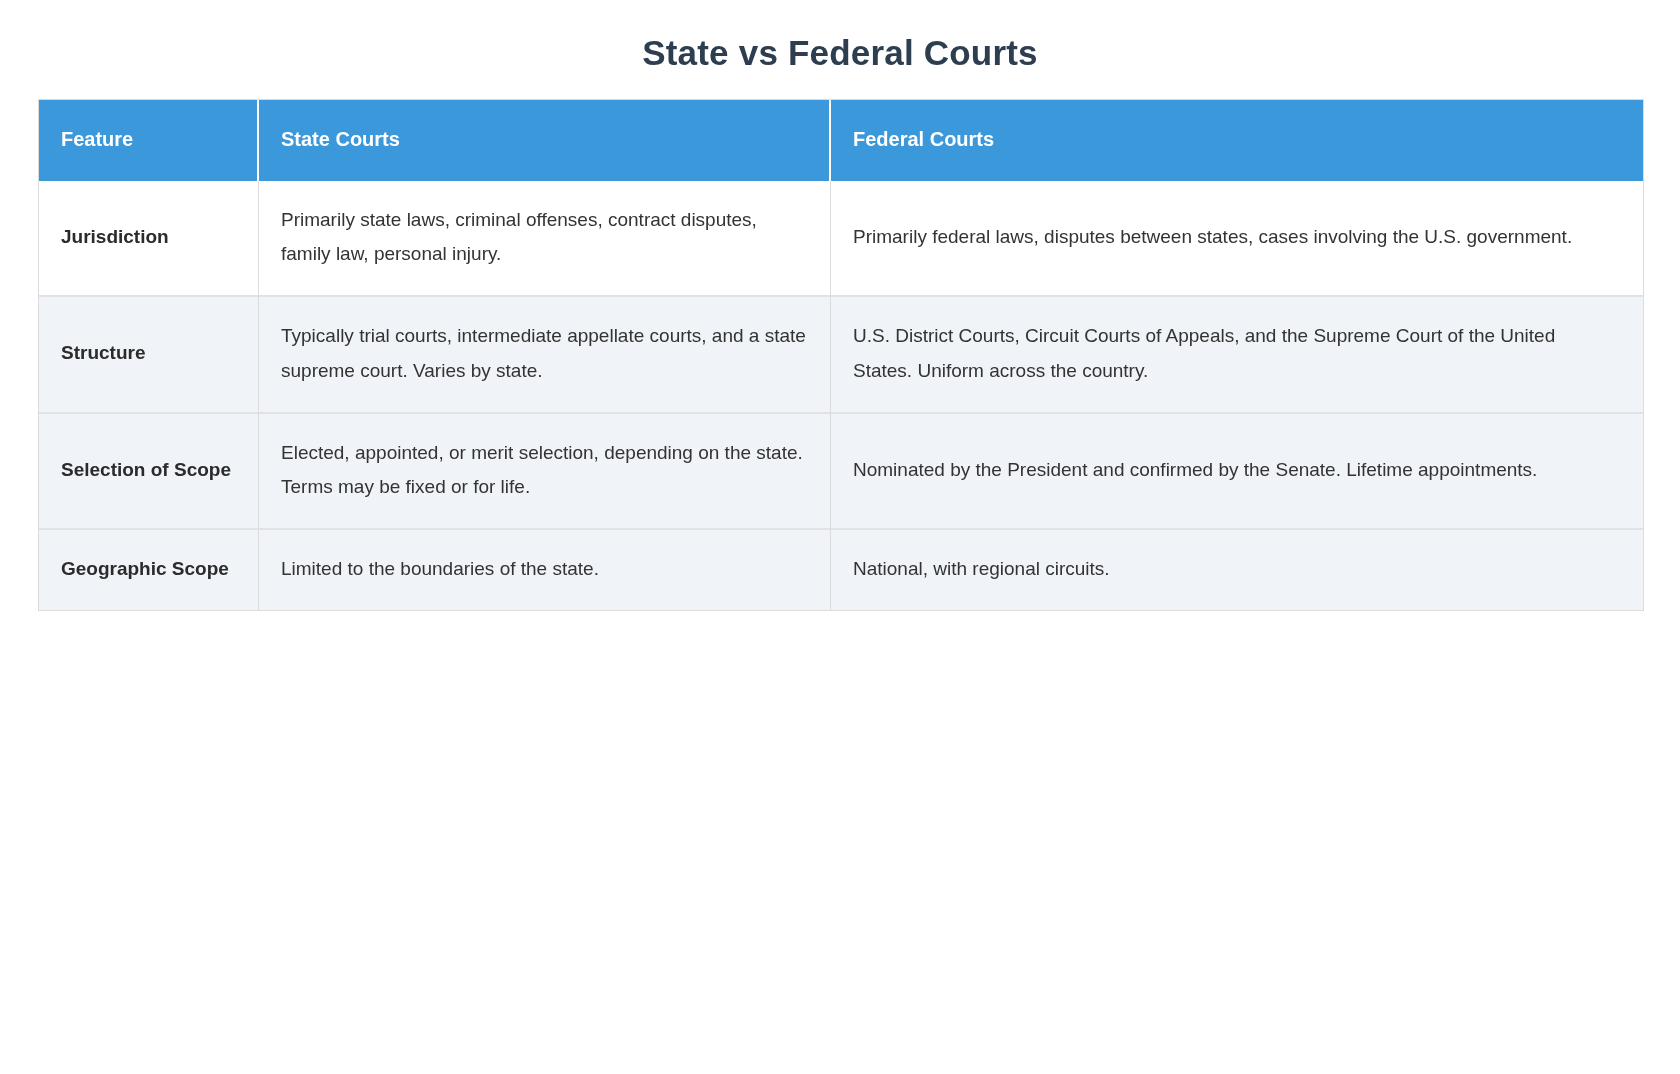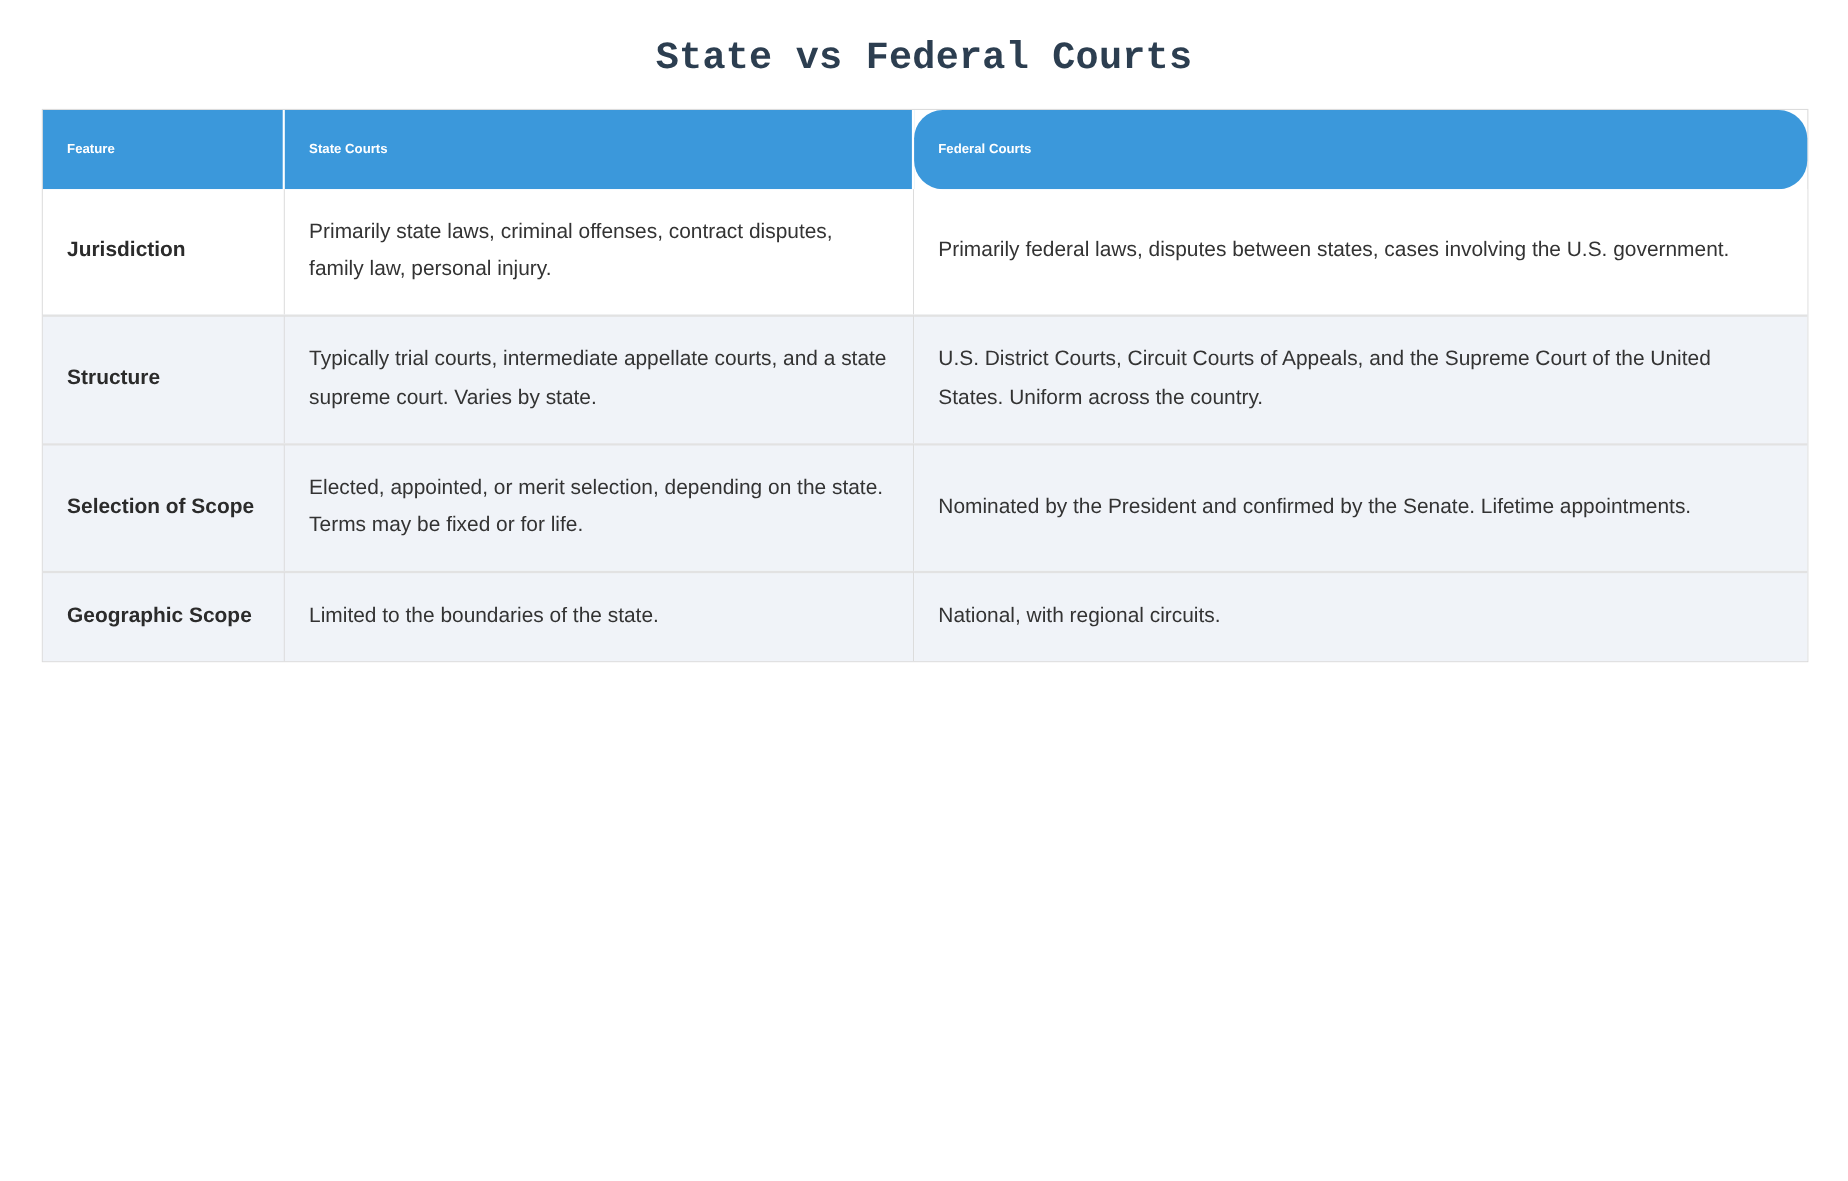--- a/index.html
+++ b/index.html
@@ -18,47 +18,46 @@
   .page-title {
     margin: 0;
     padding-top: 33px;
     width: 1604px;
     margin-left: 38px;
     text-align: center;
     font-size: 35px;
     font-weight: bold;
     color: #2c3e50;
     letter-spacing: 0.2px;
-    font-family: Liberation Mono, monospace;
   }
   table.courts-table {
     border-collapse: separate;
     border-spacing: 0;
     width: 1604px;
     margin: 26px 0 0 38px;
     table-layout: fixed;
     border: 1px solid #dcdcdc;
     font-size: 19px;
     color: #333333;
   }
   col.col-feature { width: 220px; }
   col.col-state   { width: 572px; }
   col.col-federal { width: 812px; }
 
   thead th {
     background: #3b98db;
     color: #ffffff;
     font-weight: bold;
-    font-size: 12px;
+    font-size: 20px;
     text-align: left;
     padding: 28px 20px 30px 22px;
     border-right: 2px solid #ffffff;
     box-sizing: border-box;
   }
-  thead th:last-child { border-right: none; border-radius: 26px; }
+  thead th:last-child { border-right: none; }
 
   tbody th, tbody td {
     text-align: left;
     vertical-align: middle;
     padding: 22px 24px 24px 22px;
     line-height: 1.8;
     border-top: 2px solid #e2e2e2;
     border-right: 1px solid #dcdcdc;
     box-sizing: border-box;
     font-weight: normal;

